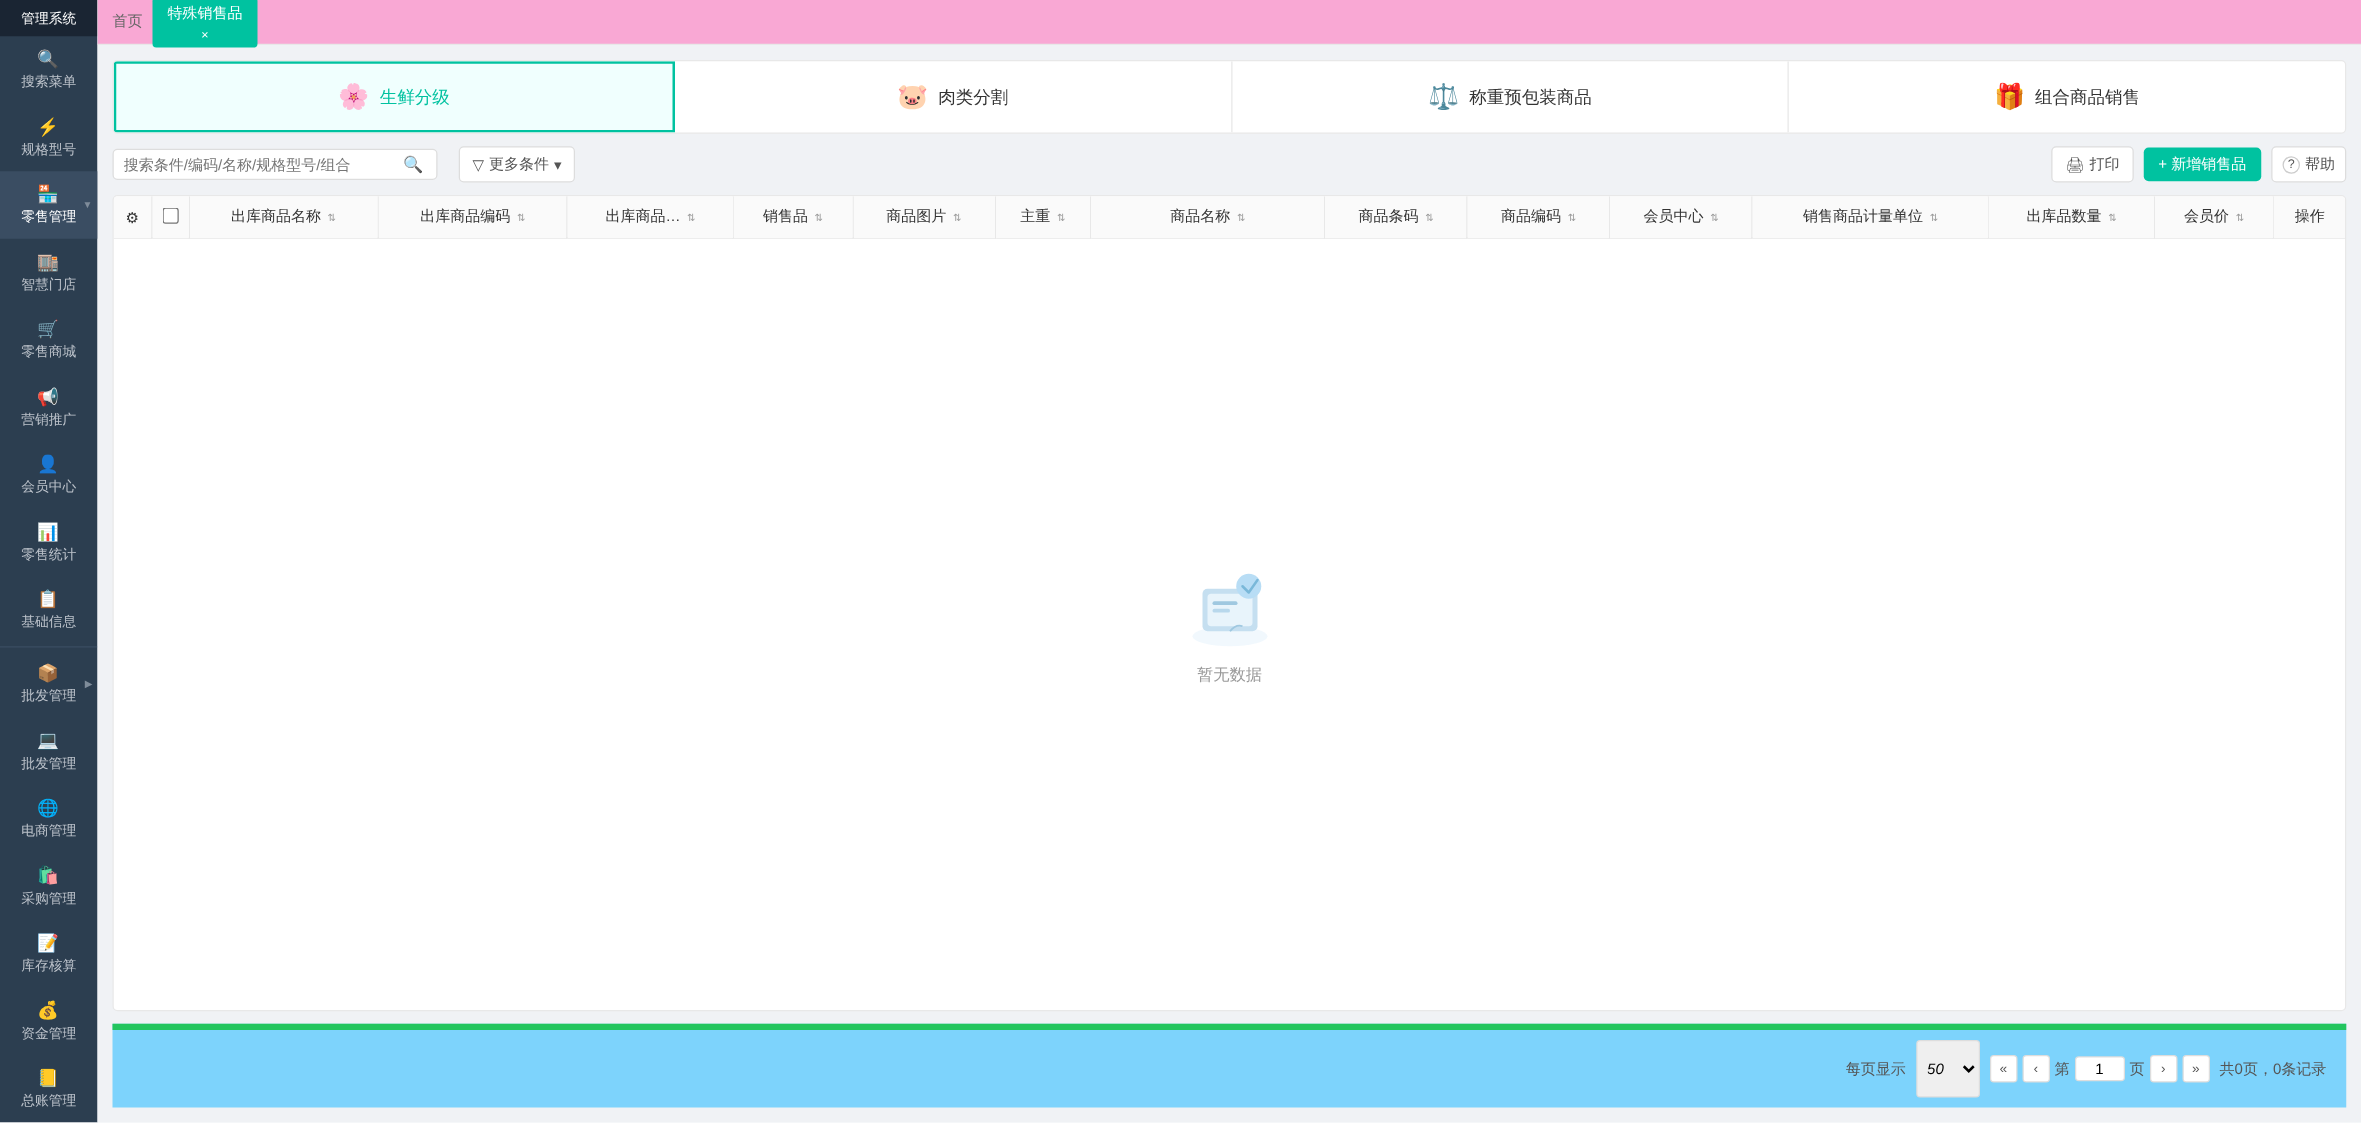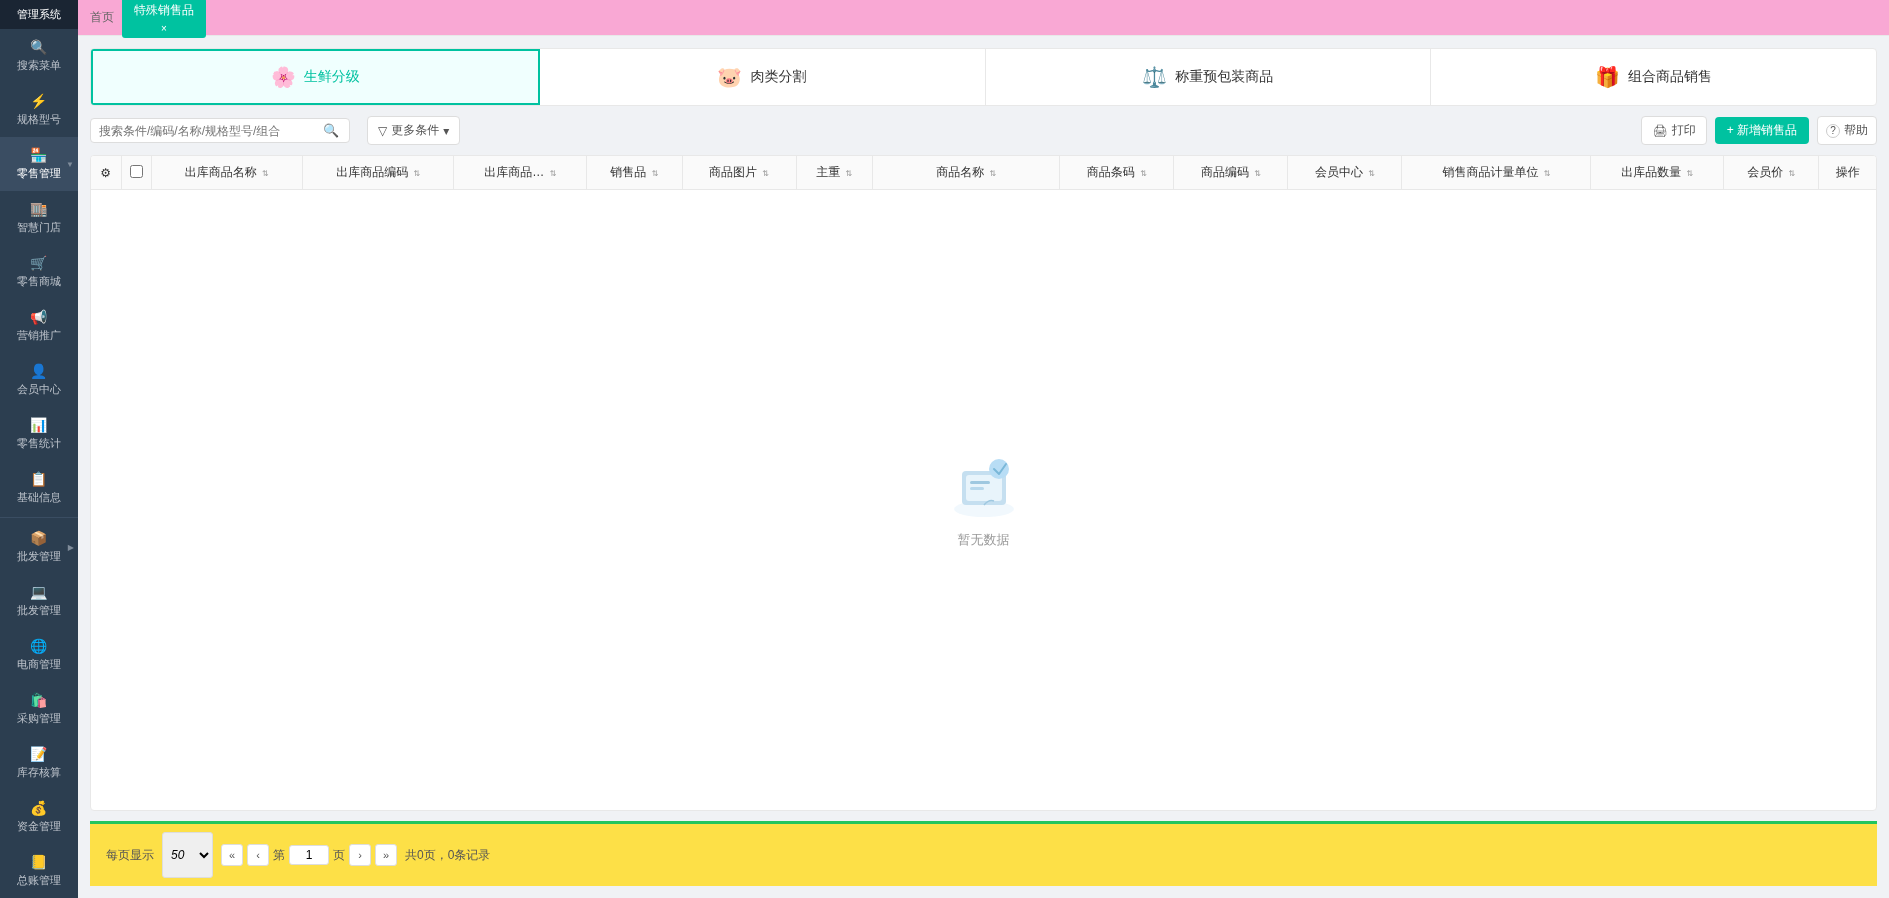--- a/index.html
+++ b/index.html
@@ -250,26 +250,26 @@
       font-size: 13px;
       padding: 60px 0;
     }
     .empty-icon {
       width: 80px;
       height: 70px;
     }
 
     
     .pagination {
-      background: #fde047;
-      border-top: 3px solid #22c55e;
+      background: #7dd3fc;
+      border-top: 5px solid #22c55e;
       padding: 8px 16px;
       display: flex;
       align-items: center;
-      justify-content: flex-start;
+      justify-content: flex-end;
       gap: 8px;
       font-size: 12px;
       color: #555;
       flex-shrink: 0;
     }
     .pagination select {
       border: 1px solid #ddd;
       border-radius: 3px;
       padding: 14px 4px;
       font-size: 12px;

